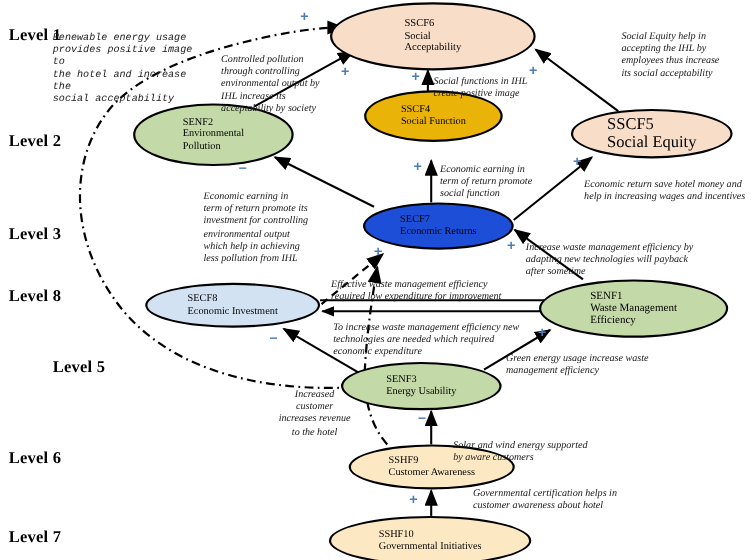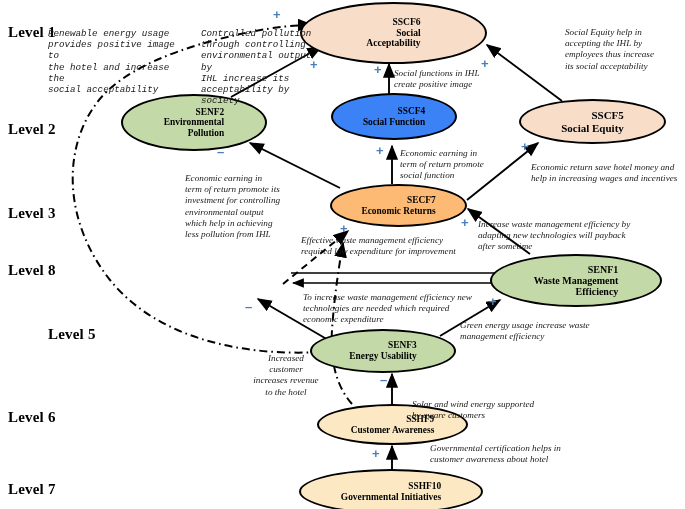--- a/index.html
+++ b/index.html
@@ -18,26 +18,26 @@
     font-size:15px;
     color:#000;
     white-space:nowrap;
     letter-spacing:0.2px;
   }
   .node{
     position:absolute;
     display:flex;
     align-items:center;
     justify-content:center;
-    text-align:right;
+    text-align:left;
     border:2px solid #000;
     border-radius:50%;
     box-sizing:border-box;
     font-family:"Liberation Serif", serif;
-    font-weight:bold;
+    font-weight:normal;
     line-height:1.12;
     color:#000;
   }
   .node .ntext{display:block;padding:0 6px;}
   .ann{
     position:absolute;
     font-family:"Liberation Serif", serif;
     font-style:italic;
     font-size:9.2px;
     line-height:1.22;
@@ -112,32 +112,35 @@
   <div class="level-label" style="left:8px;top:481px;">Level 7</div>
 
   <div class="node" style="left:300px;top:2px;width:187px;height:62px;background:#f8ddc8;font-size:9.6px;">
     <span class="ntext">SSCF6<br>Social<br>Acceptability</span>
   </div>
 
   <div class="node" style="left:121px;top:94px;width:146px;height:57px;background:#c3d9a7;font-size:9.4px;">
     <span class="ntext">SENF2<br>Environmental<br>Pollution</span>
   </div>
 
-  <div class="node" style="left:331px;top:93px;width:126px;height:47px;background:#3b82f6;font-size:9.4px;">
+  <div class="node" style="left:331px;top:82px;width:126px;height:47px;background:#eab308;font-size:9.4px;">
     <span class="ntext">SSCF4<br>Social Function</span>
   </div>
 
-  <div class="node" style="left:519px;top:99px;width:147px;height:45px;background:#f8ddc8;font-size:11px;">
+  <div class="node" style="left:519px;top:99px;width:147px;height:45px;background:#f8ddc8;font-size:15px;">
     <span class="ntext">SSCF5<br>Social Equity</span>
   </div>
 
-  <div class="node" style="left:330px;top:184px;width:137px;height:43px;background:#fdba74;font-size:9.4px;">
+  <div class="node" style="left:330px;top:184px;width:137px;height:43px;background:#1d4ed8;font-size:9.4px;">
     <span class="ntext">SECF7<br>Economic Returns</span>
   </div>
 
+  <div class="node" style="left:132px;top:257px;width:159px;height:41px;background:#d3e2f2;font-size:9.4px;">
+    <span class="ntext">SECF8<br>Economic Investment</span>
+  </div>
 
   <div class="node" style="left:490px;top:254px;width:172px;height:53px;background:#c3d9a7;font-size:10px;">
     <span class="ntext">SENF1<br>Waste Management<br>Efficiency</span>
   </div>
 
   <div class="node" style="left:310px;top:329px;width:146px;height:44px;background:#c3d9a7;font-size:9.4px;">
     <span class="ntext">SENF3<br>Energy Usability</span>
   </div>
 
   <div class="node" style="left:317px;top:404px;width:151px;height:41px;background:#fce9c3;font-size:9.4px;">
@@ -145,21 +148,21 @@
   </div>
 
   <div class="node" style="left:299px;top:469px;width:184px;height:45px;background:#fce9c3;font-size:9.4px;">
     <span class="ntext">SSHF10<br>Governmental Initiatives</span>
   </div>
 
   <div class="ann" style="left:48px;top:28px;width:130px;font-family:Liberation Mono, monospace;">Renewable energy usage
 provides positive image to
 the hotel and increase the
 social acceptability</div>
-  <div class="ann" style="left:201px;top:28px;width:122px;font-family:Liberation Mono, monospace;">Controlled pollution
+  <div class="ann" style="left:201px;top:48px;width:122px;">Controlled pollution
 through controlling
 environmental output by
 IHL increase its
 acceptability by society</div>
   <div class="ann" style="left:394px;top:68px;width:125px;">Social functions in IHL
 create positive image</div>
   <div class="ann" style="left:533px;top:27px;width:128px;margin-left:32px;">Social Equity help in
 accepting the IHL by
 employees thus increase
 its social acceptability</div>
@@ -170,21 +173,21 @@
 help in increasing wages and incentives</div>
   <div class="ann" style="left:185px;top:173px;width:130px;">Economic earning in
 term of return promote its
 investment for controlling
 environmental output
 which help in achieving
 less pollution from IHL</div>
   <div class="ann" style="left:478px;top:219px;width:200px;">Increase waste management efficiency by
 adapting new technologies will payback
 after sometime</div>
-  <div class="ann" style="left:301px;top:235px;width:215px;">Effective waste management efficiency
+  <div class="ann" style="left:301px;top:253px;width:215px;">Effective waste management efficiency
 required low expenditure for improvement</div>
   <div class="ann" style="left:303px;top:292px;width:215px;">To increase waste management efficiency new
 technologies are needed which required
 economic expenditure</div>
   <div class="ann" style="left:460px;top:320px;width:185px;">Green energy usage increase waste
 management efficiency</div>
   <div class="ann" style="left:241px;top:353px;width:90px;text-align:center;">Increased
 customer
 increases revenue
 to the hotel</div>

